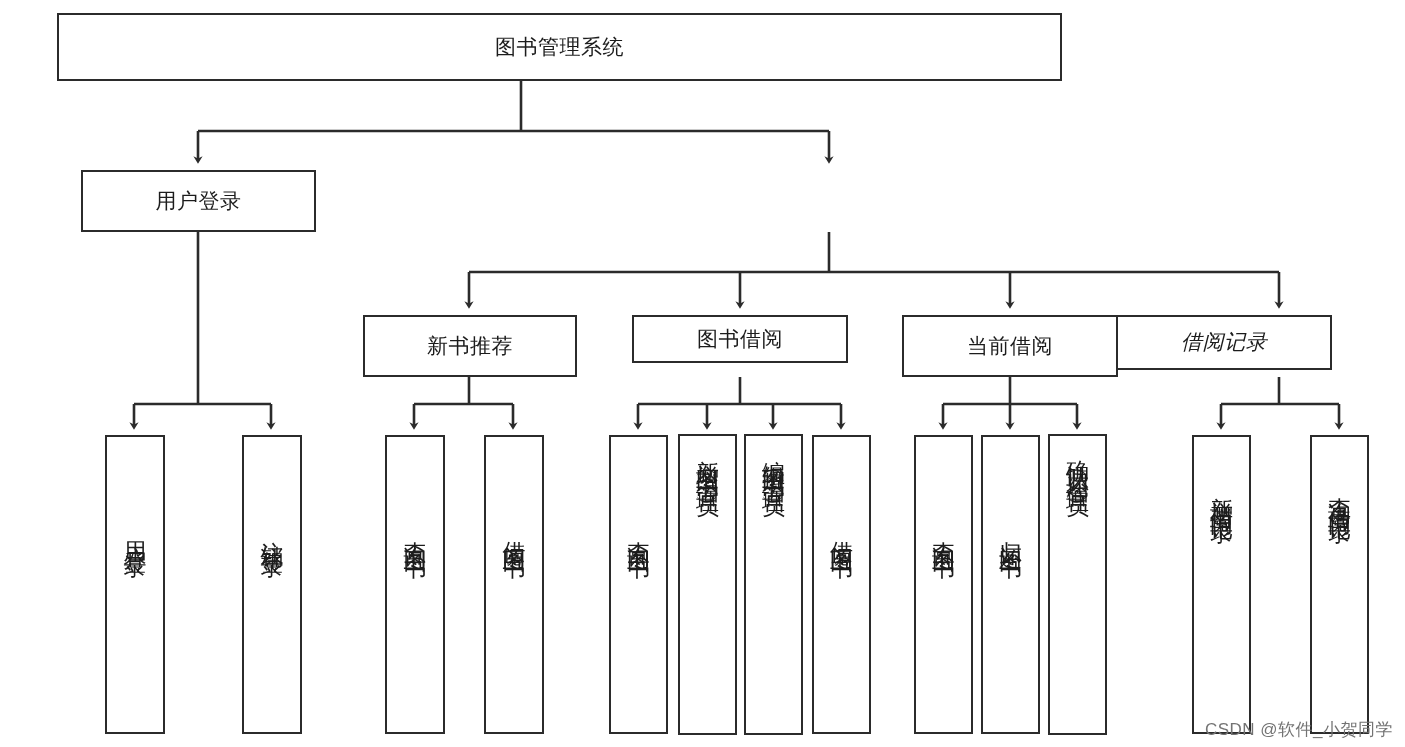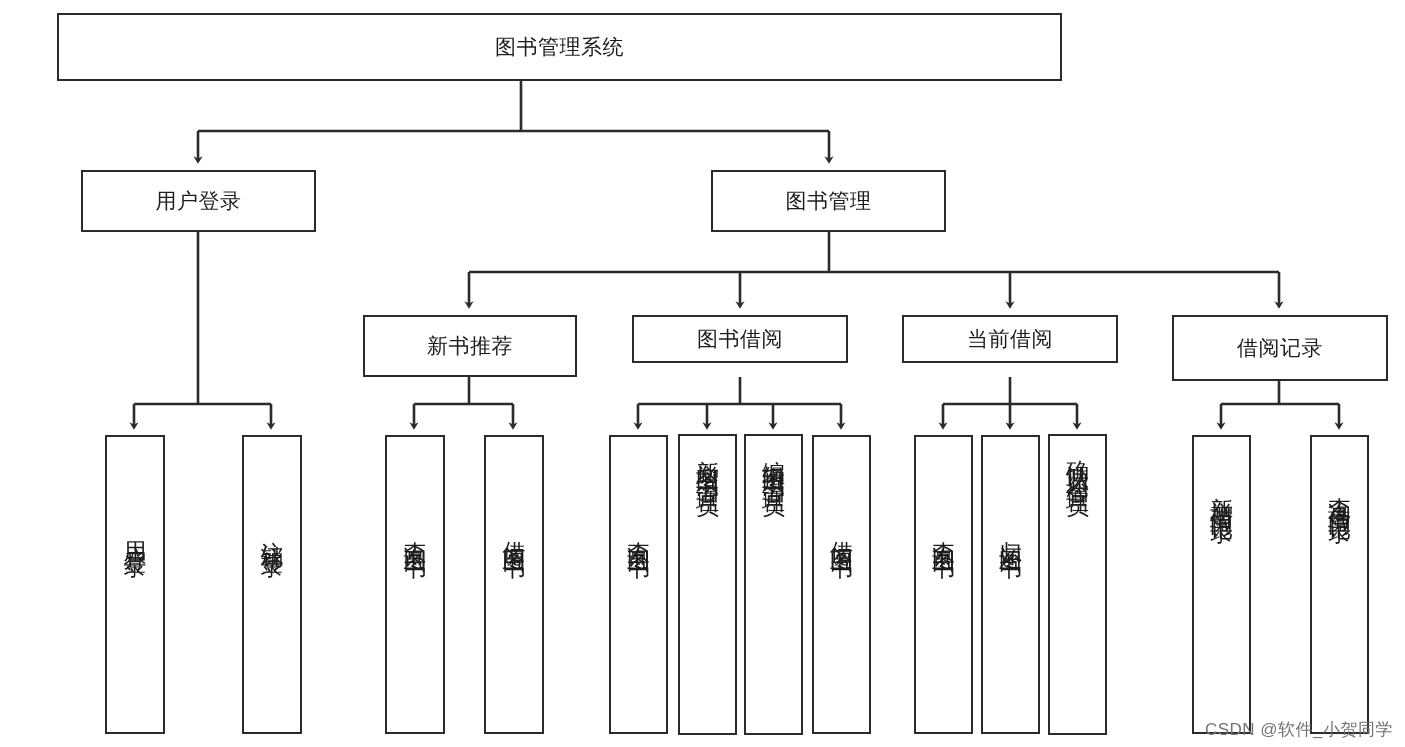--- a/index.html
+++ b/index.html
@@ -132,37 +132,34 @@
   </svg>
 
   <div class="node" style="left:37px; top:13px; width:1005px; height:68px;margin-left:20px;">
     <span class="label">图书管理系统</span>
   </div>
 
   <div class="node" style="left:81px; top:170px; width:235px; height:62px;">
     <span class="label">用户登录</span>
   </div>
 
-  <div class="node" style="left:711px; top:170px; width:235px; height:62px;">
-    <span class="label">图书管理</span>
-  </div>
 
   <div class="node" style="left:363px; top:315px; width:214px; height:62px;">
     <span class="label">新书推荐</span>
   </div>
 
   <div class="node" style="left:632px; top:315px; width:216px; height:48px;">
     <span class="label">图书借阅</span>
   </div>
 
-  <div class="node" style="left:902px; top:315px; width:216px; height:48px;">
+  <div class="node" style="left:902px; top:315px; width:216px; height:62px;">
     <span class="label">当前借阅</span>
   </div>
 
-  <div class="node" style="left:1172px; top:315px; width:216px; height:66px;">
+  <div class="node" style="left:1116px; top:315px; width:216px; height:55px;font-style:italic;">
     <span class="label">借阅记录</span>
   </div>
 
   <div class="node vert pad-big" style="left:105px; top:435px; width:60px; height:299px;">
     <span class="label">用户登录</span>
   </div>
 
   <div class="node vert pad-big" style="left:242px; top:435px; width:60px; height:299px;">
     <span class="label">注销登录</span>
   </div>

